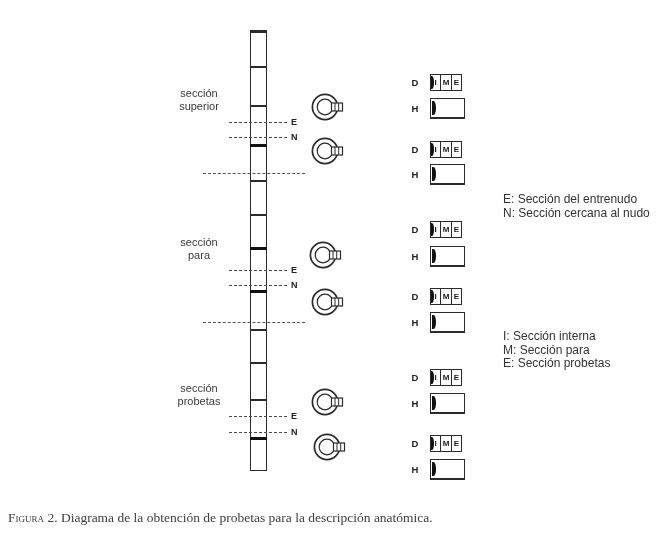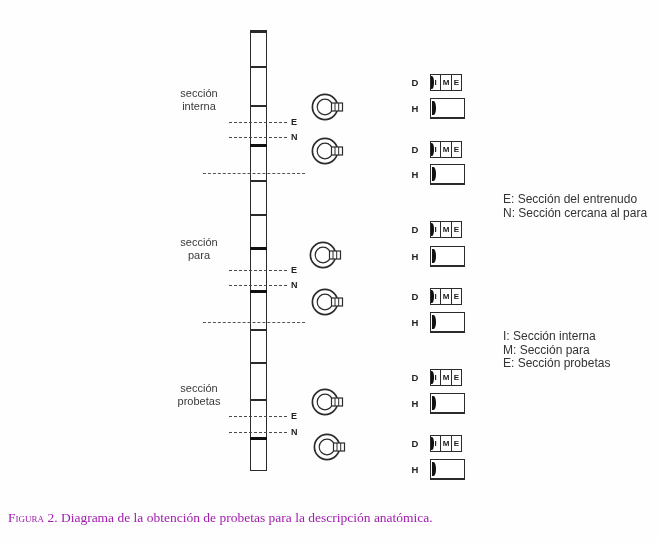--- a/index.html
+++ b/index.html
@@ -131,21 +131,21 @@
     white-space: nowrap;
   }
 
   
   .caption {
     position: absolute;
     left: 8px; top: 510px;
     width: 640px;
     font-family: "Liberation Serif", serif;
     font-size: 13.5px;
-    color: #a21caf;
+    color: #404040;
   }
   .caption .fig-label { font-variant: small-caps; }
 </style>
 </head>
 <body>
 
 <div class="page">
 
   <div class="culm">
     <div class="culm-node" style="top:33px"></div>
@@ -156,21 +156,21 @@
     <div class="culm-node thick" style="top:214px"></div>
     <div class="culm-node thick" style="top:257px"></div>
     <div class="culm-node" style="top:296px"></div>
     <div class="culm-node" style="top:329px"></div>
     <div class="culm-node" style="top:366px"></div>
     <div class="culm-node thick" style="top:404px"></div>
   </div>
 
   <div class="section-label" style="top:87px">
     <div>sección</div>
-    <div>interna</div>
+    <div>superior</div>
   </div>
   <div class="section-label" style="top:236px">
     <div>sección</div>
     <div>para</div>
   </div>
   <div class="section-label" style="top:382px">
     <div>sección</div>
     <div>probetas</div>
   </div>
 
@@ -362,21 +362,21 @@
   </div>
   <div class="spec-row" style="top:459px">
     <span class="spec-letter">H</span>
     <div class="histo-box">
         <span class="wedge-mark"></span>
       </div>
   </div>
 
   <div class="legend-group" style="top:193px">
     <div>E: Sección del entrenudo</div>
-    <div>N: Sección cercana al para</div>
+    <div>N: Sección cercana al nudo</div>
   </div>
   <div class="legend-group" style="top:330px">
     <div>I: Sección interna</div>
     <div>M: Sección para</div>
     <div>E: Sección probetas</div>
   </div>
 
   <div class="caption">
     <span class="fig-label">Figura 2.</span><span> Diagrama de la obtención de probetas para la descripción anatómica.</span>
   </div>

